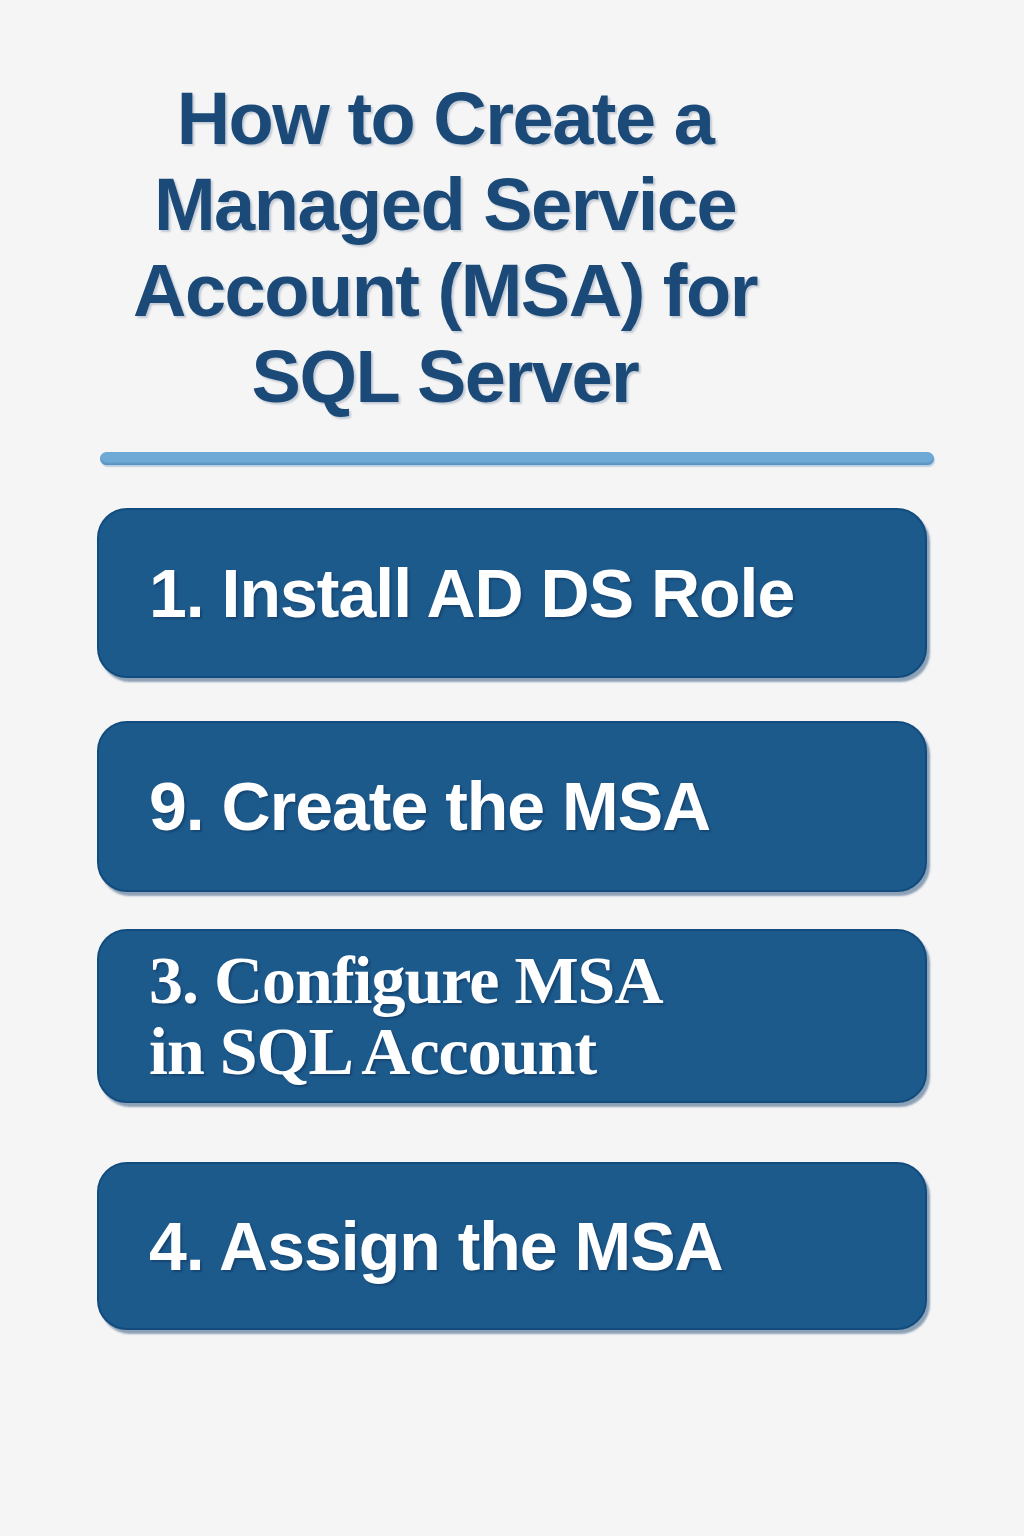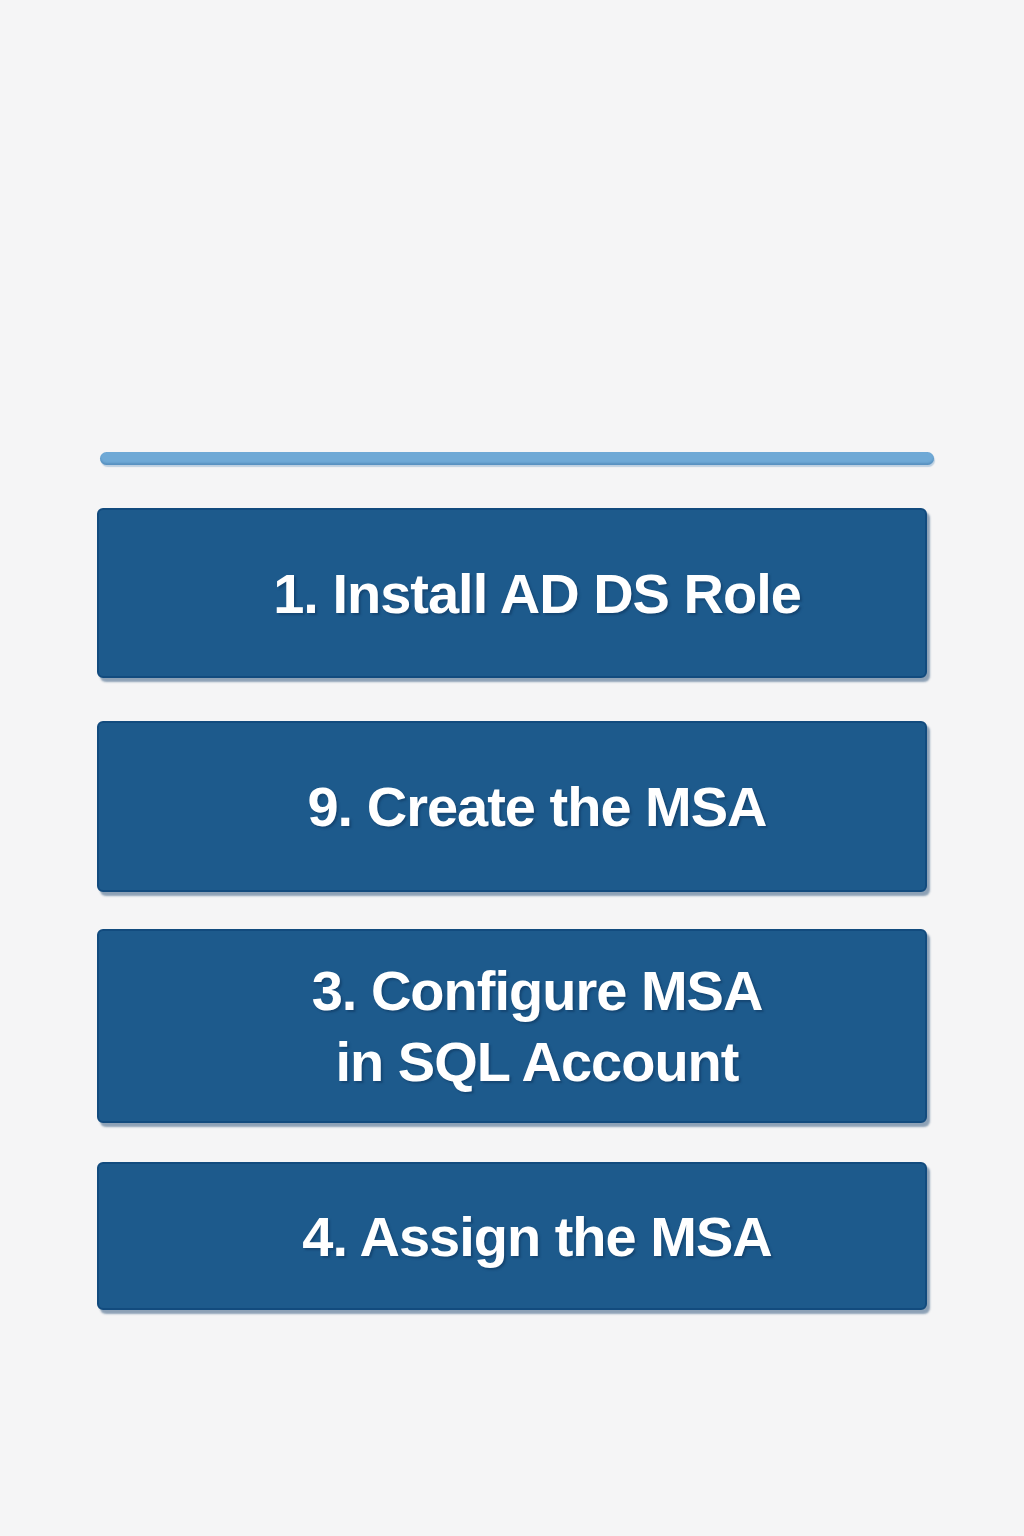--- a/index.html
+++ b/index.html
@@ -45,48 +45,54 @@
     width: 834px;
     height: 13px;
     border-radius: 7px;
     background: var(--divider-color);
     box-shadow: inset 0 -2px 2px rgba(70, 125, 175, 0.55), 1px 2px 1px rgba(90, 140, 185, 0.35);
   }
   .step-box {
     position: absolute;
     left: 97px;
     width: 830px;
-    border-radius: 6px;
+    border-radius: 30px;
     background: var(--box-color);
     border: 2px solid var(--box-border-color);
     box-shadow: 3px 4px 2px rgba(15, 60, 105, 0.45);
     display: flex;
     flex-direction: column;
     justify-content: center;
-    align-items: center;
+    align-items: flex-start;
     padding-left: 50px;
     color: var(--box-text-color);
-    font-size: 56px;
+    font-size: 68px;
     line-height: 71px;
     font-weight: bold;
     letter-spacing: -1px;
     text-shadow: 2px 2px 2px rgba(15, 55, 95, 0.55);
   }
   .step-1 { top: 508px;  height: 170px; }
   .step-2 { top: 721px;  height: 171px; }
-  .step-3 { top: 929px;  height: 194px; }
-  .step-4 { top: 1162px; height: 148px; }
+  .step-3 { top: 929px;  height: 174px; font-family: Liberation Serif, serif; }
+  .step-4 { top: 1162px; height: 168px; }
   .step-line { white-space: nowrap; }
   .step-line:empty { display: none; }
 </style>
 </head>
 <body>
 
 <div class="canvas">
 
+  <div class="title">
+    <div class="title-line">How to Create a</div>
+    <div class="title-line">Managed Service</div>
+    <div class="title-line">Account (MSA) for</div>
+    <div class="title-line">SQL Server</div>
+  </div>
 
   <div class="divider"></div>
 
   <div class="step-box step-1">
     <div class="step-line">1. Install AD DS Role</div>
 
   </div>
 
   <div class="step-box step-2">
     <div class="step-line">9. Create the MSA</div>

